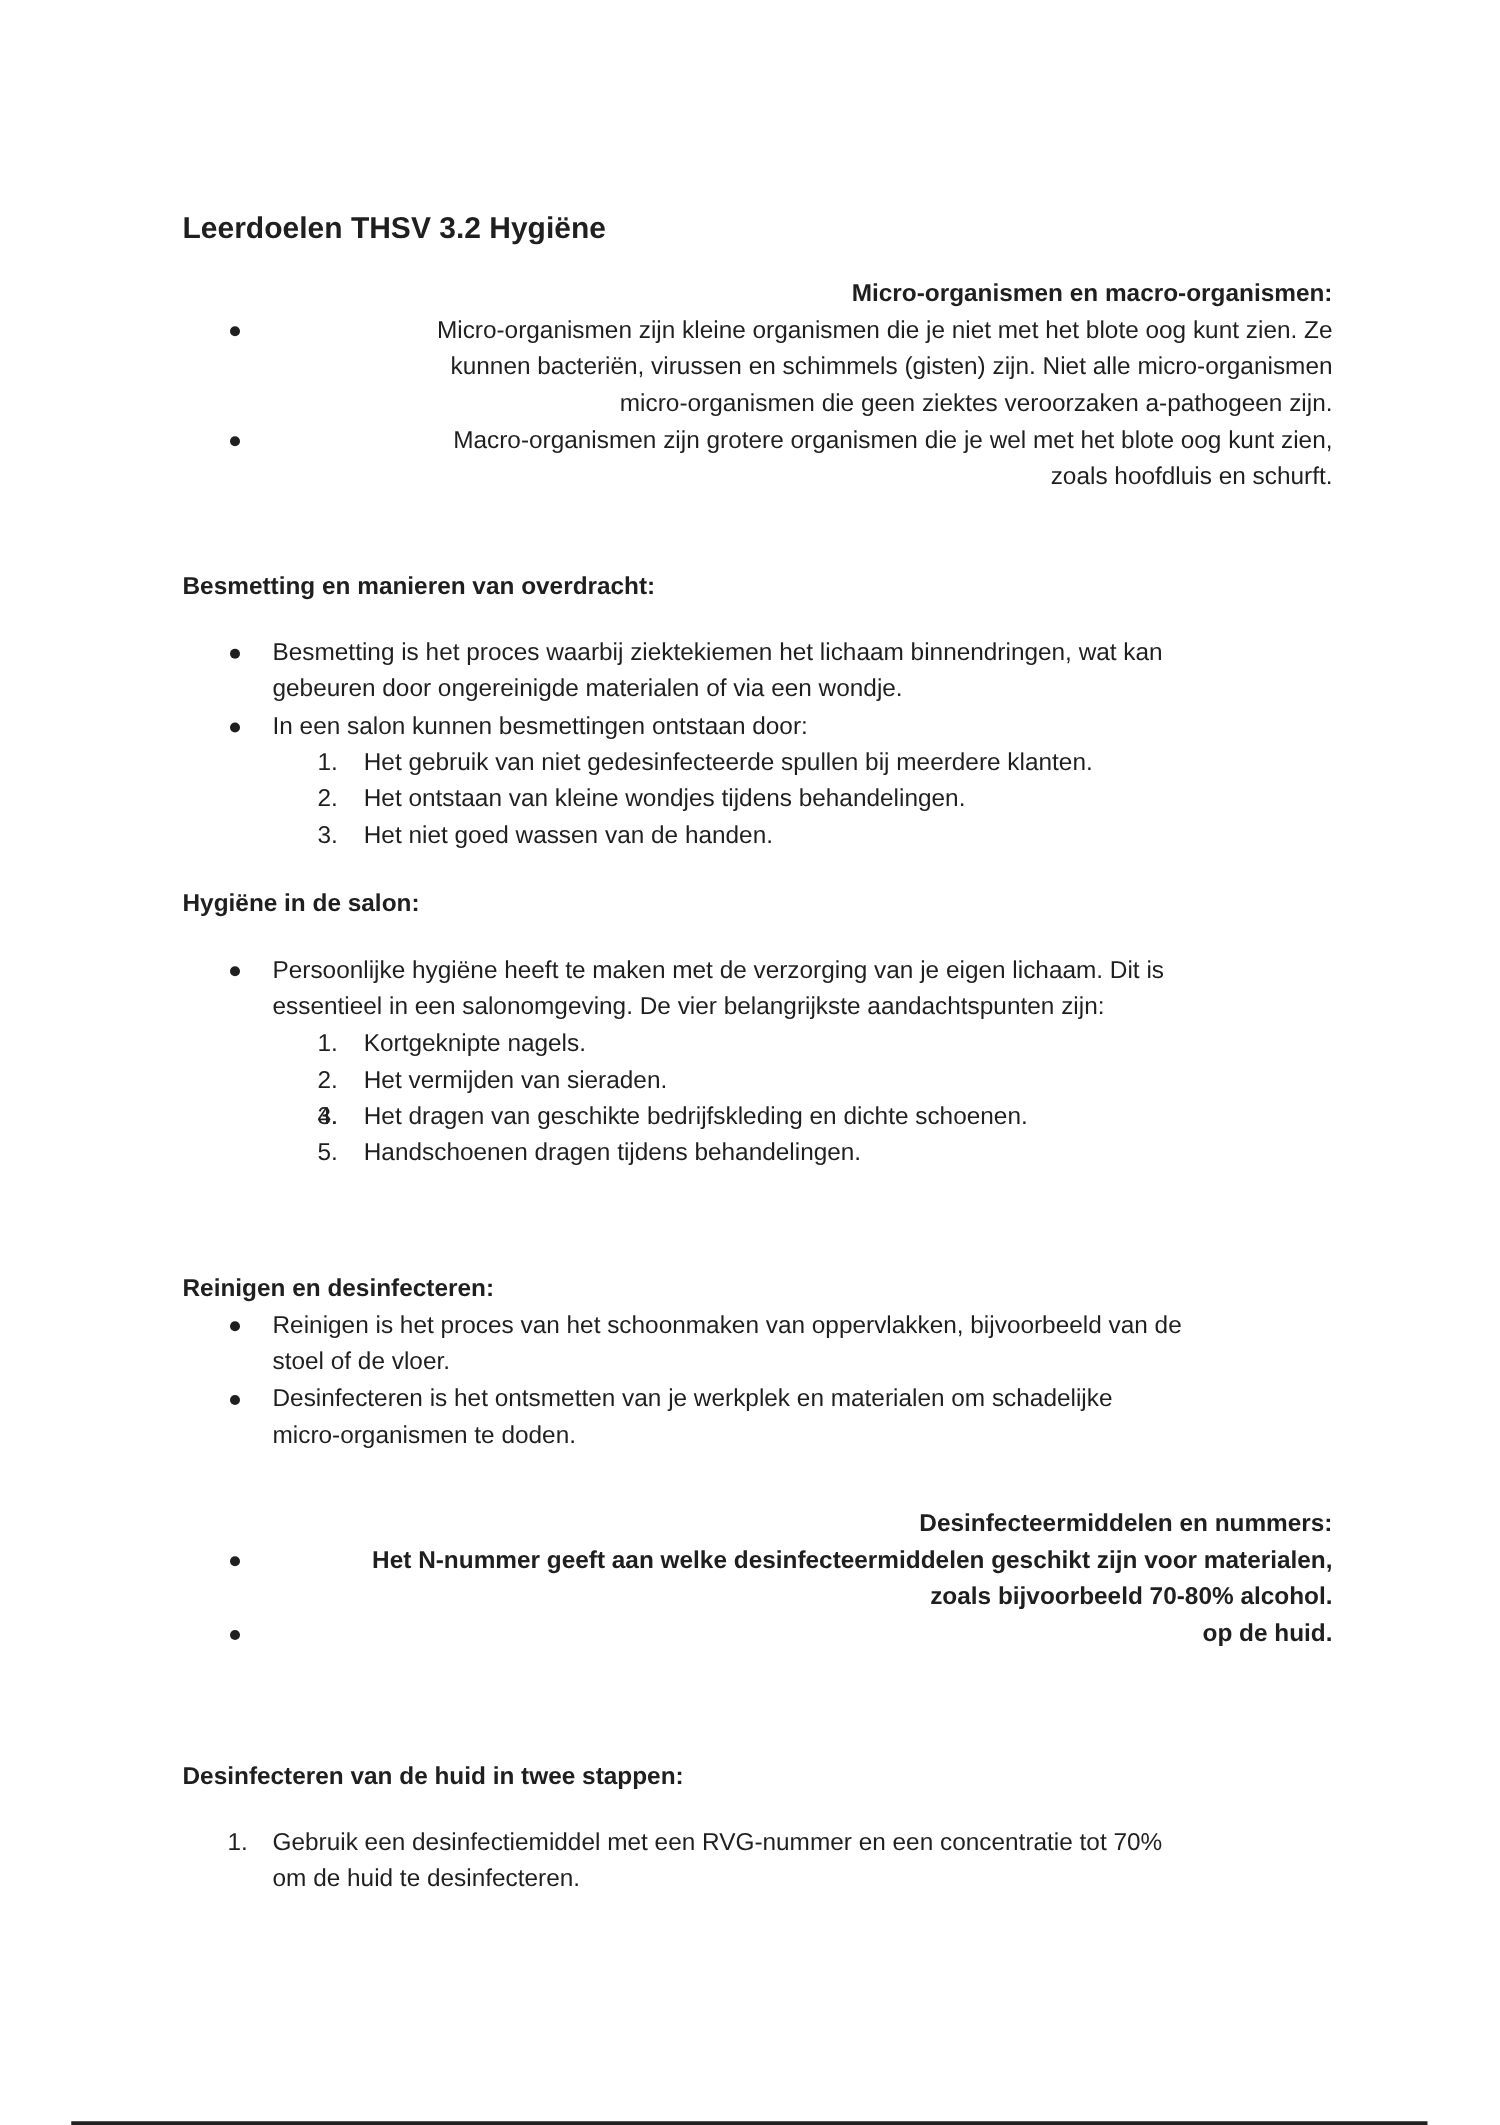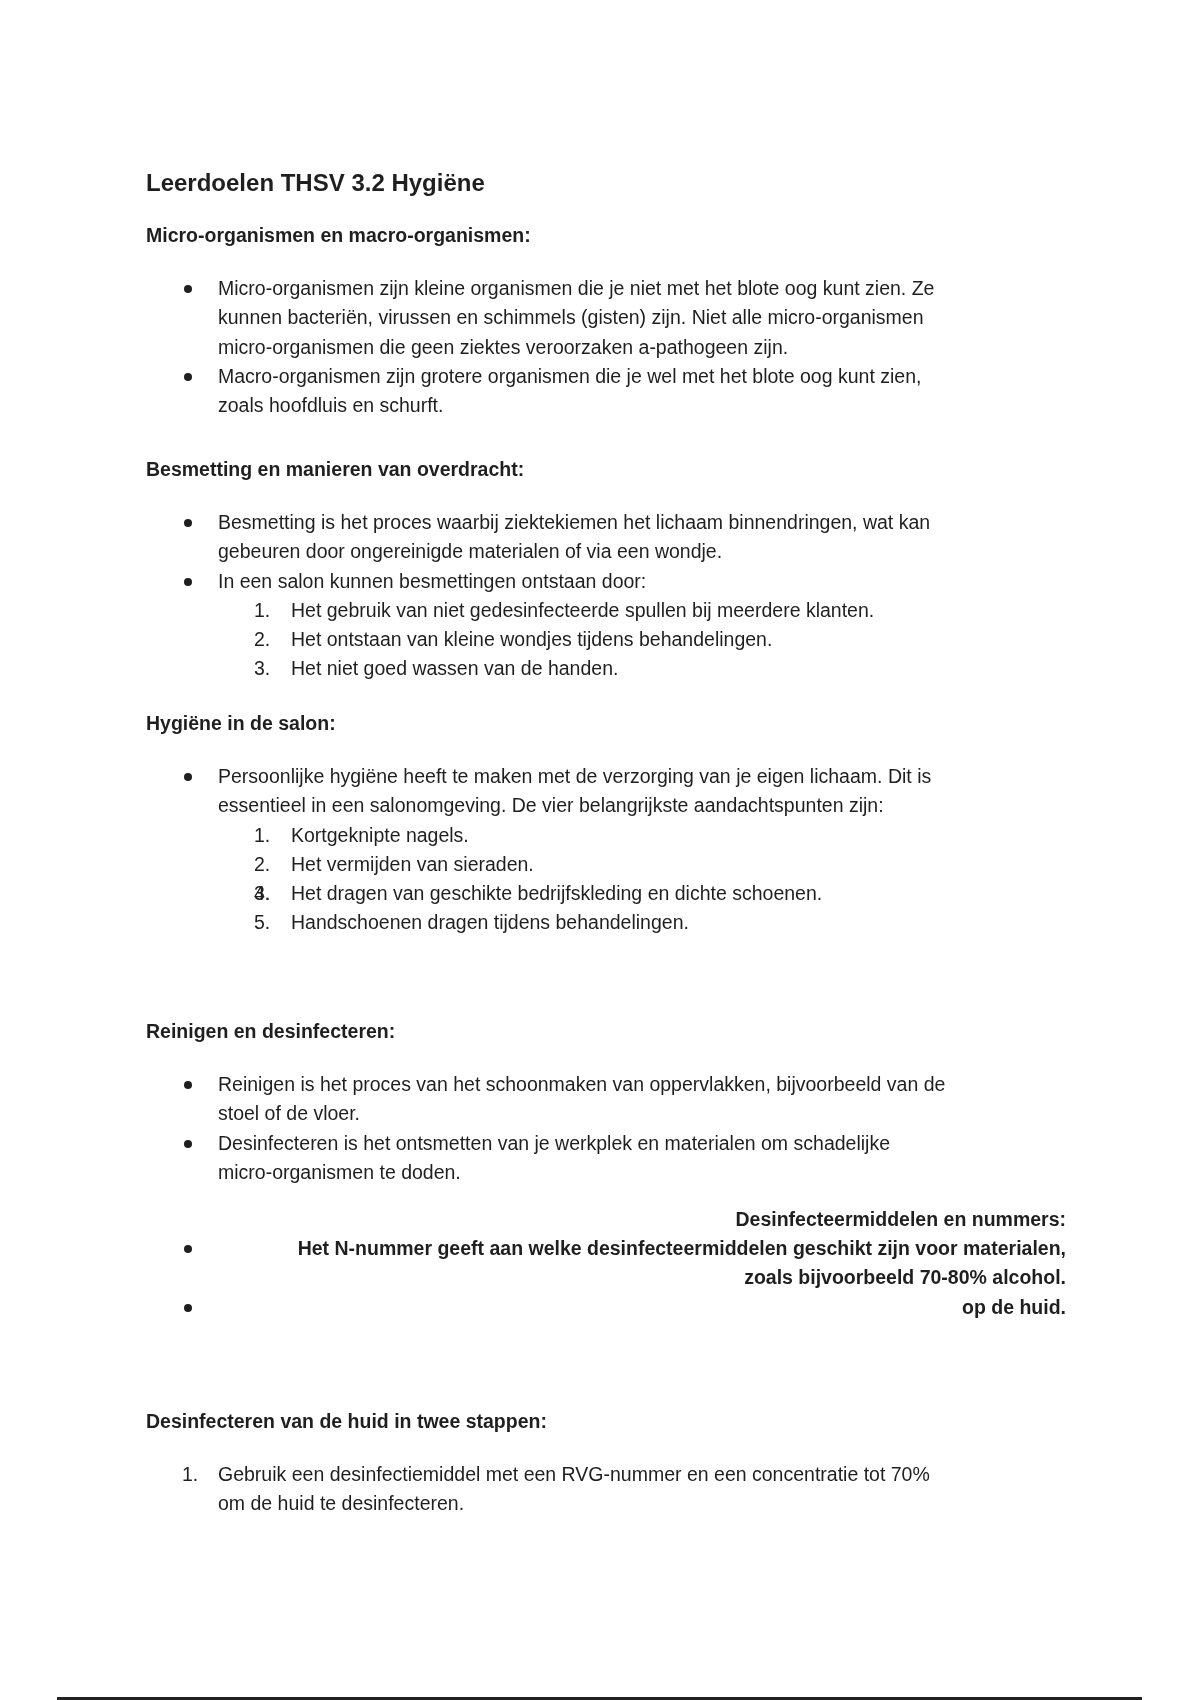--- a/index.html
+++ b/index.html
@@ -81,23 +81,23 @@
       height: 3px;
       background: #222222;
     }
   </style>
 </head>
 <body>
 
 <div class="page">
   <h1 class="doc-title" style="position:absolute;top:0;left:0;">Leerdoelen THSV 3.2 Hygiëne</h1>
 
-  <div class="section" style="top:52px;">
+  <div class="section" style="top:52px;text-align:right;">
     <h2 class="section-heading">Micro-organismen en macro-organismen:</h2>
-    <ul class="bullets" style="margin-top:24px;">
+    <ul class="bullets" style="">
       <li class="li">
         <span class="marker dot"></span>
         <span class="line">Micro-organismen zijn kleine organismen die je niet met het blote oog kunt zien. Ze</span>
         <span class="line">kunnen bacteriën, virussen en schimmels (gisten) zijn. Niet alle micro-organismen</span>
         <span class="line">micro-organismen die geen ziektes veroorzaken a-pathogeen zijn.</span>
       </li>
       <li class="li">
         <span class="marker dot"></span>
         <span class="line">Macro-organismen zijn grotere organismen die je wel met het blote oog kunt zien,</span>
         <span class="line">zoals hoofdluis en schurft.</span>
@@ -161,21 +161,21 @@
       </li>
       <li class="li">
         <span class="marker num">5.</span>
         <span class="line">Handschoenen dragen tijdens behandelingen.</span>
       </li>
     </ol>
   </div>
 
   <div class="section" style="top:848px;">
     <h2 class="section-heading">Reinigen en desinfecteren:</h2>
-    <ul class="bullets" style="margin-top:24px;">
+    <ul class="bullets" style="">
       <li class="li">
         <span class="marker dot"></span>
         <span class="line">Reinigen is het proces van het schoonmaken van oppervlakken, bijvoorbeeld van de</span>
         <span class="line">stoel of de vloer.</span>
       </li>
       <li class="li">
         <span class="marker dot"></span>
         <span class="line">Desinfecteren is het ontsmetten van je werkplek en materialen om schadelijke</span>
         <span class="line">micro-organismen te doden.</span>
       </li>

